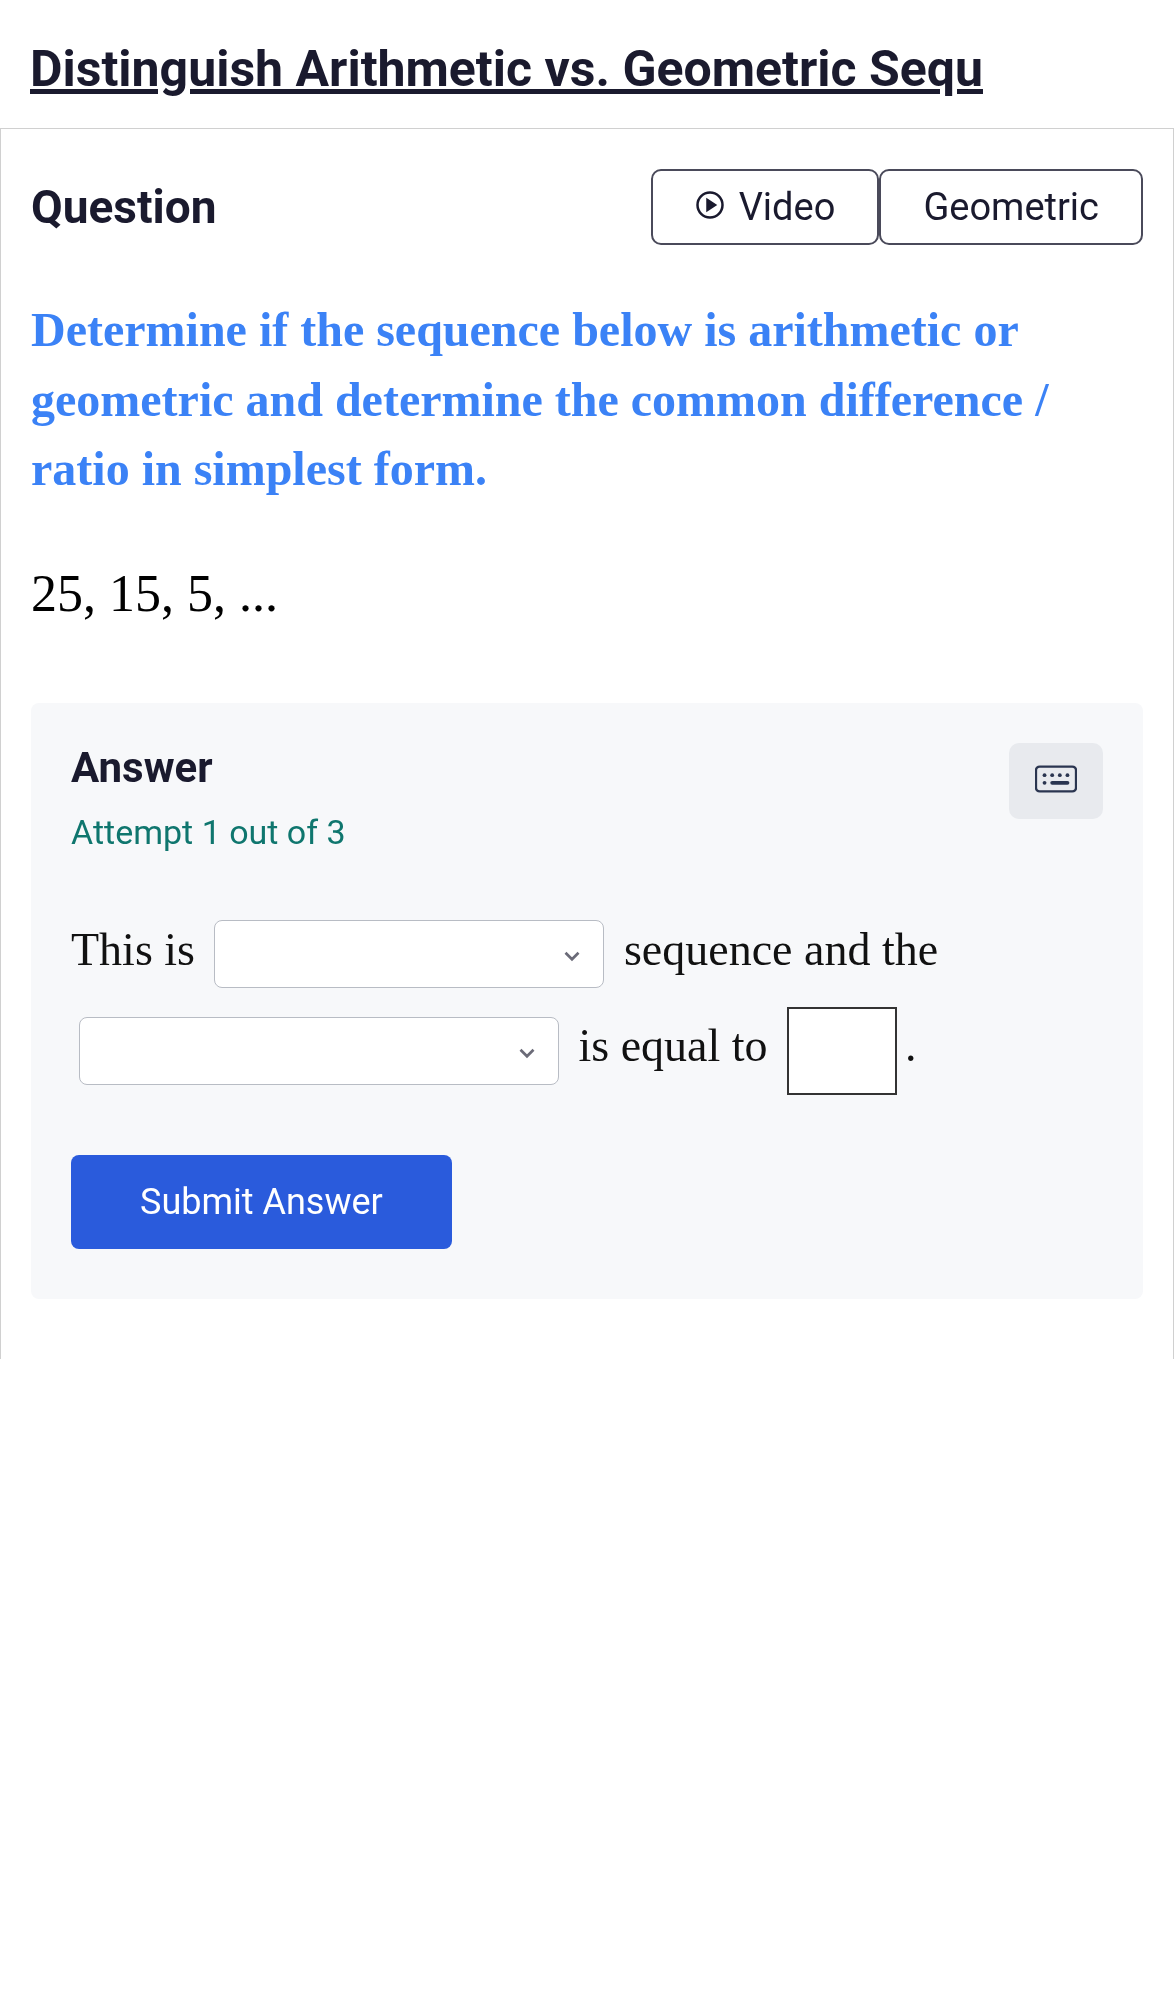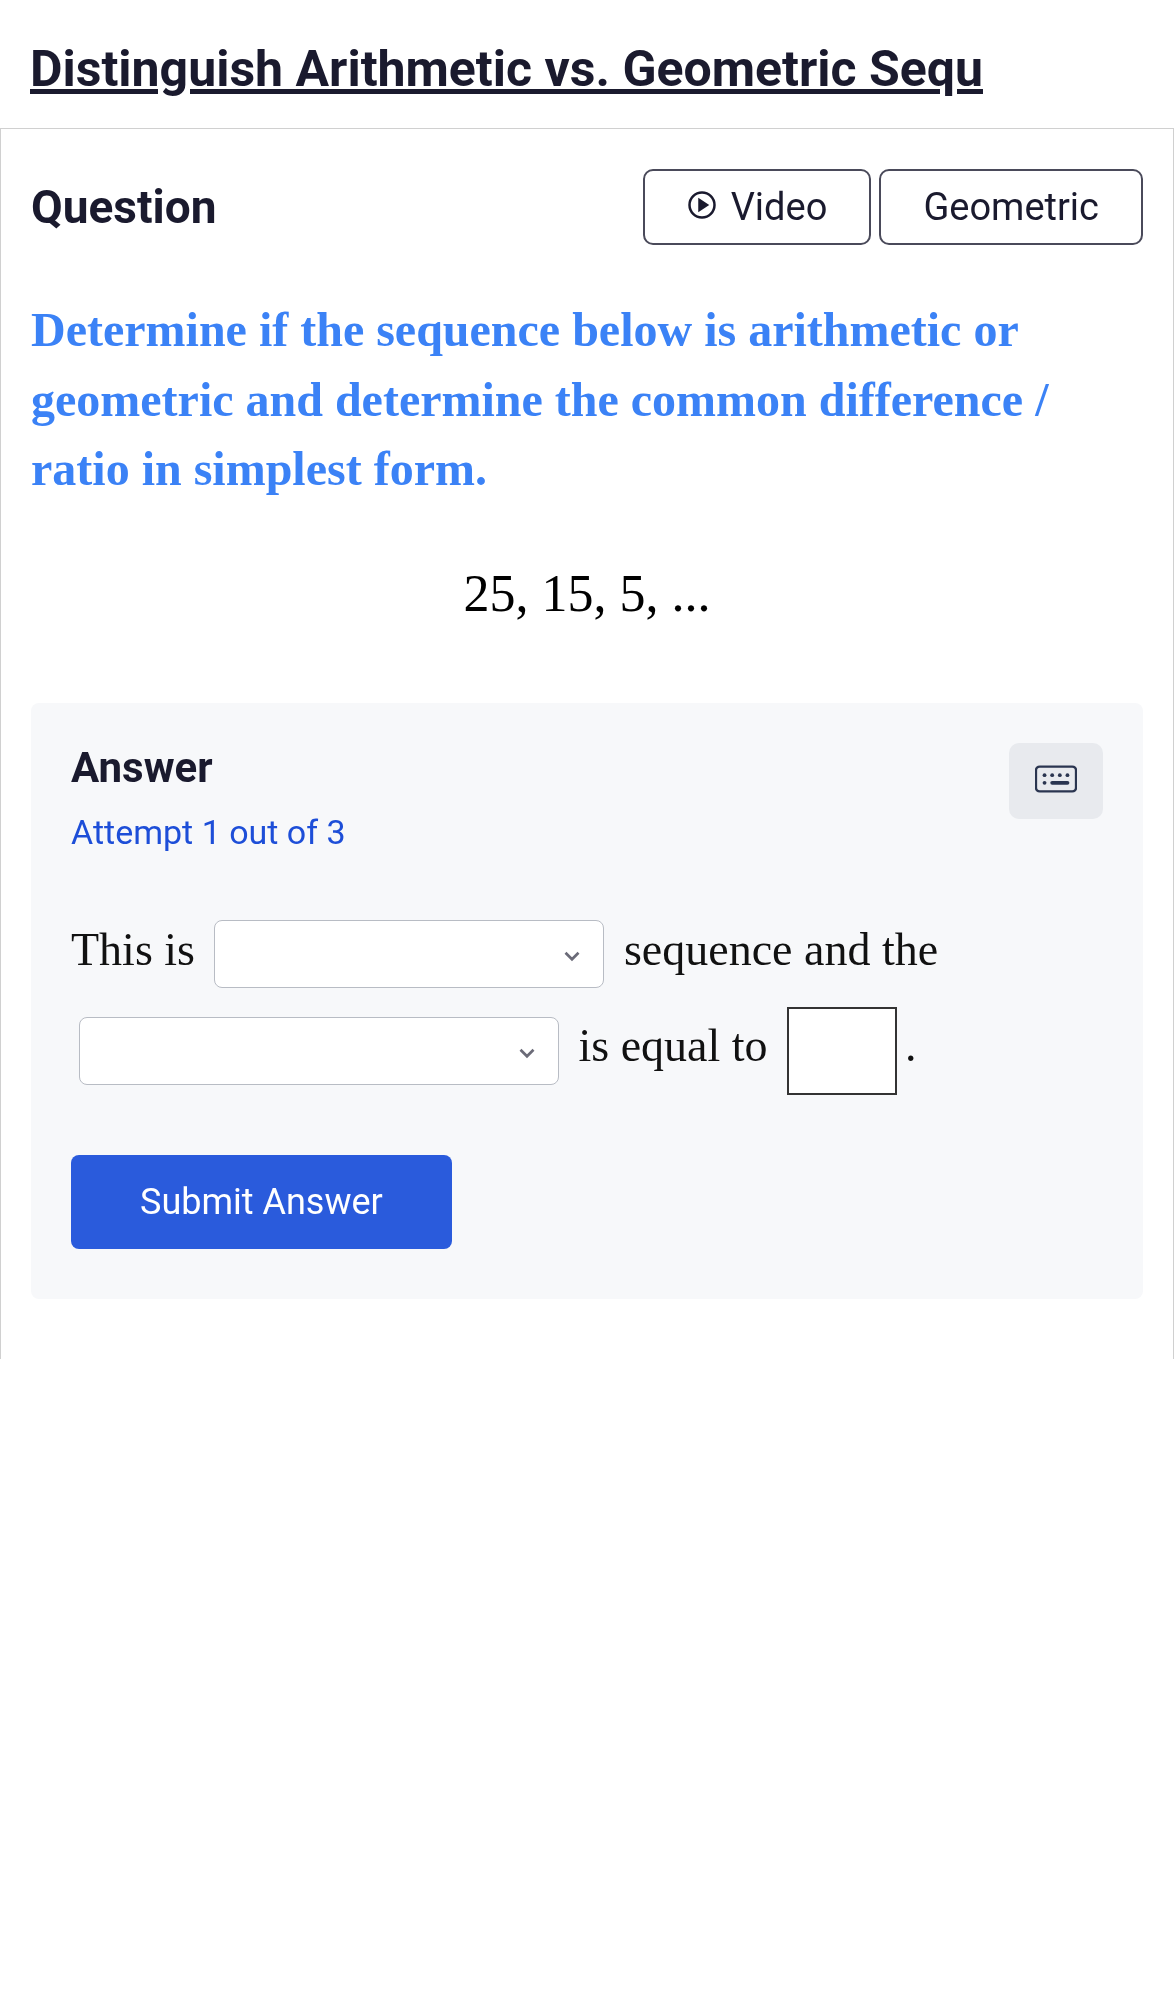--- a/index.html
+++ b/index.html
@@ -45,34 +45,33 @@
     font-size: 38px;
     color: #1a1a2e;
     background: #fff;
     border: 2px solid #4a4a5a;
     border-radius: 10px;
     padding: 14px 42px;
     display: inline-flex;
     align-items: flex-end;
     gap: 14px;
     cursor: pointer;
-    margin-left: 8px;
   }
   .pill-button svg { width: 30px; height: 30px; }
   .prompt {
     font-size: 48px;
     line-height: 1.45;
     color: #3b82f6;
     margin-bottom: 60px;
     font-weight: bold;
   }
   .sequence {
     font-family: 'Latin Modern', 'Computer Modern', Georgia, serif;
     font-size: 52px;
-    text-align: center;
+    text-align: left;
     margin-bottom: 80px;
   }
   .answer-card {
     background: #f7f8fa;
     border-radius: 8px;
     padding: 40px 40px 50px 40px;
   }
   .answer-header {
     display: flex;
     align-items: flex-start;
@@ -83,21 +82,21 @@
   .answer-title {
     font-family: -apple-system, 'Segoe UI', Roboto, sans-serif;
     font-size: 42px;
     font-weight: 700;
     color: #1a1a2e;
     margin-bottom: 20px;
   }
   .attempt {
     font-family: -apple-system, 'Segoe UI', Roboto, sans-serif;
     font-size: 34px;
-    color: #1d4ed8;
+    color: #0f766e;
   }
   .keypad-btn {
     background: #e8eaee;
     border-radius: 10px;
     padding: 22px 26px;
     display: flex;
     align-items: center;
     justify-content: center;
     cursor: pointer;
   }

